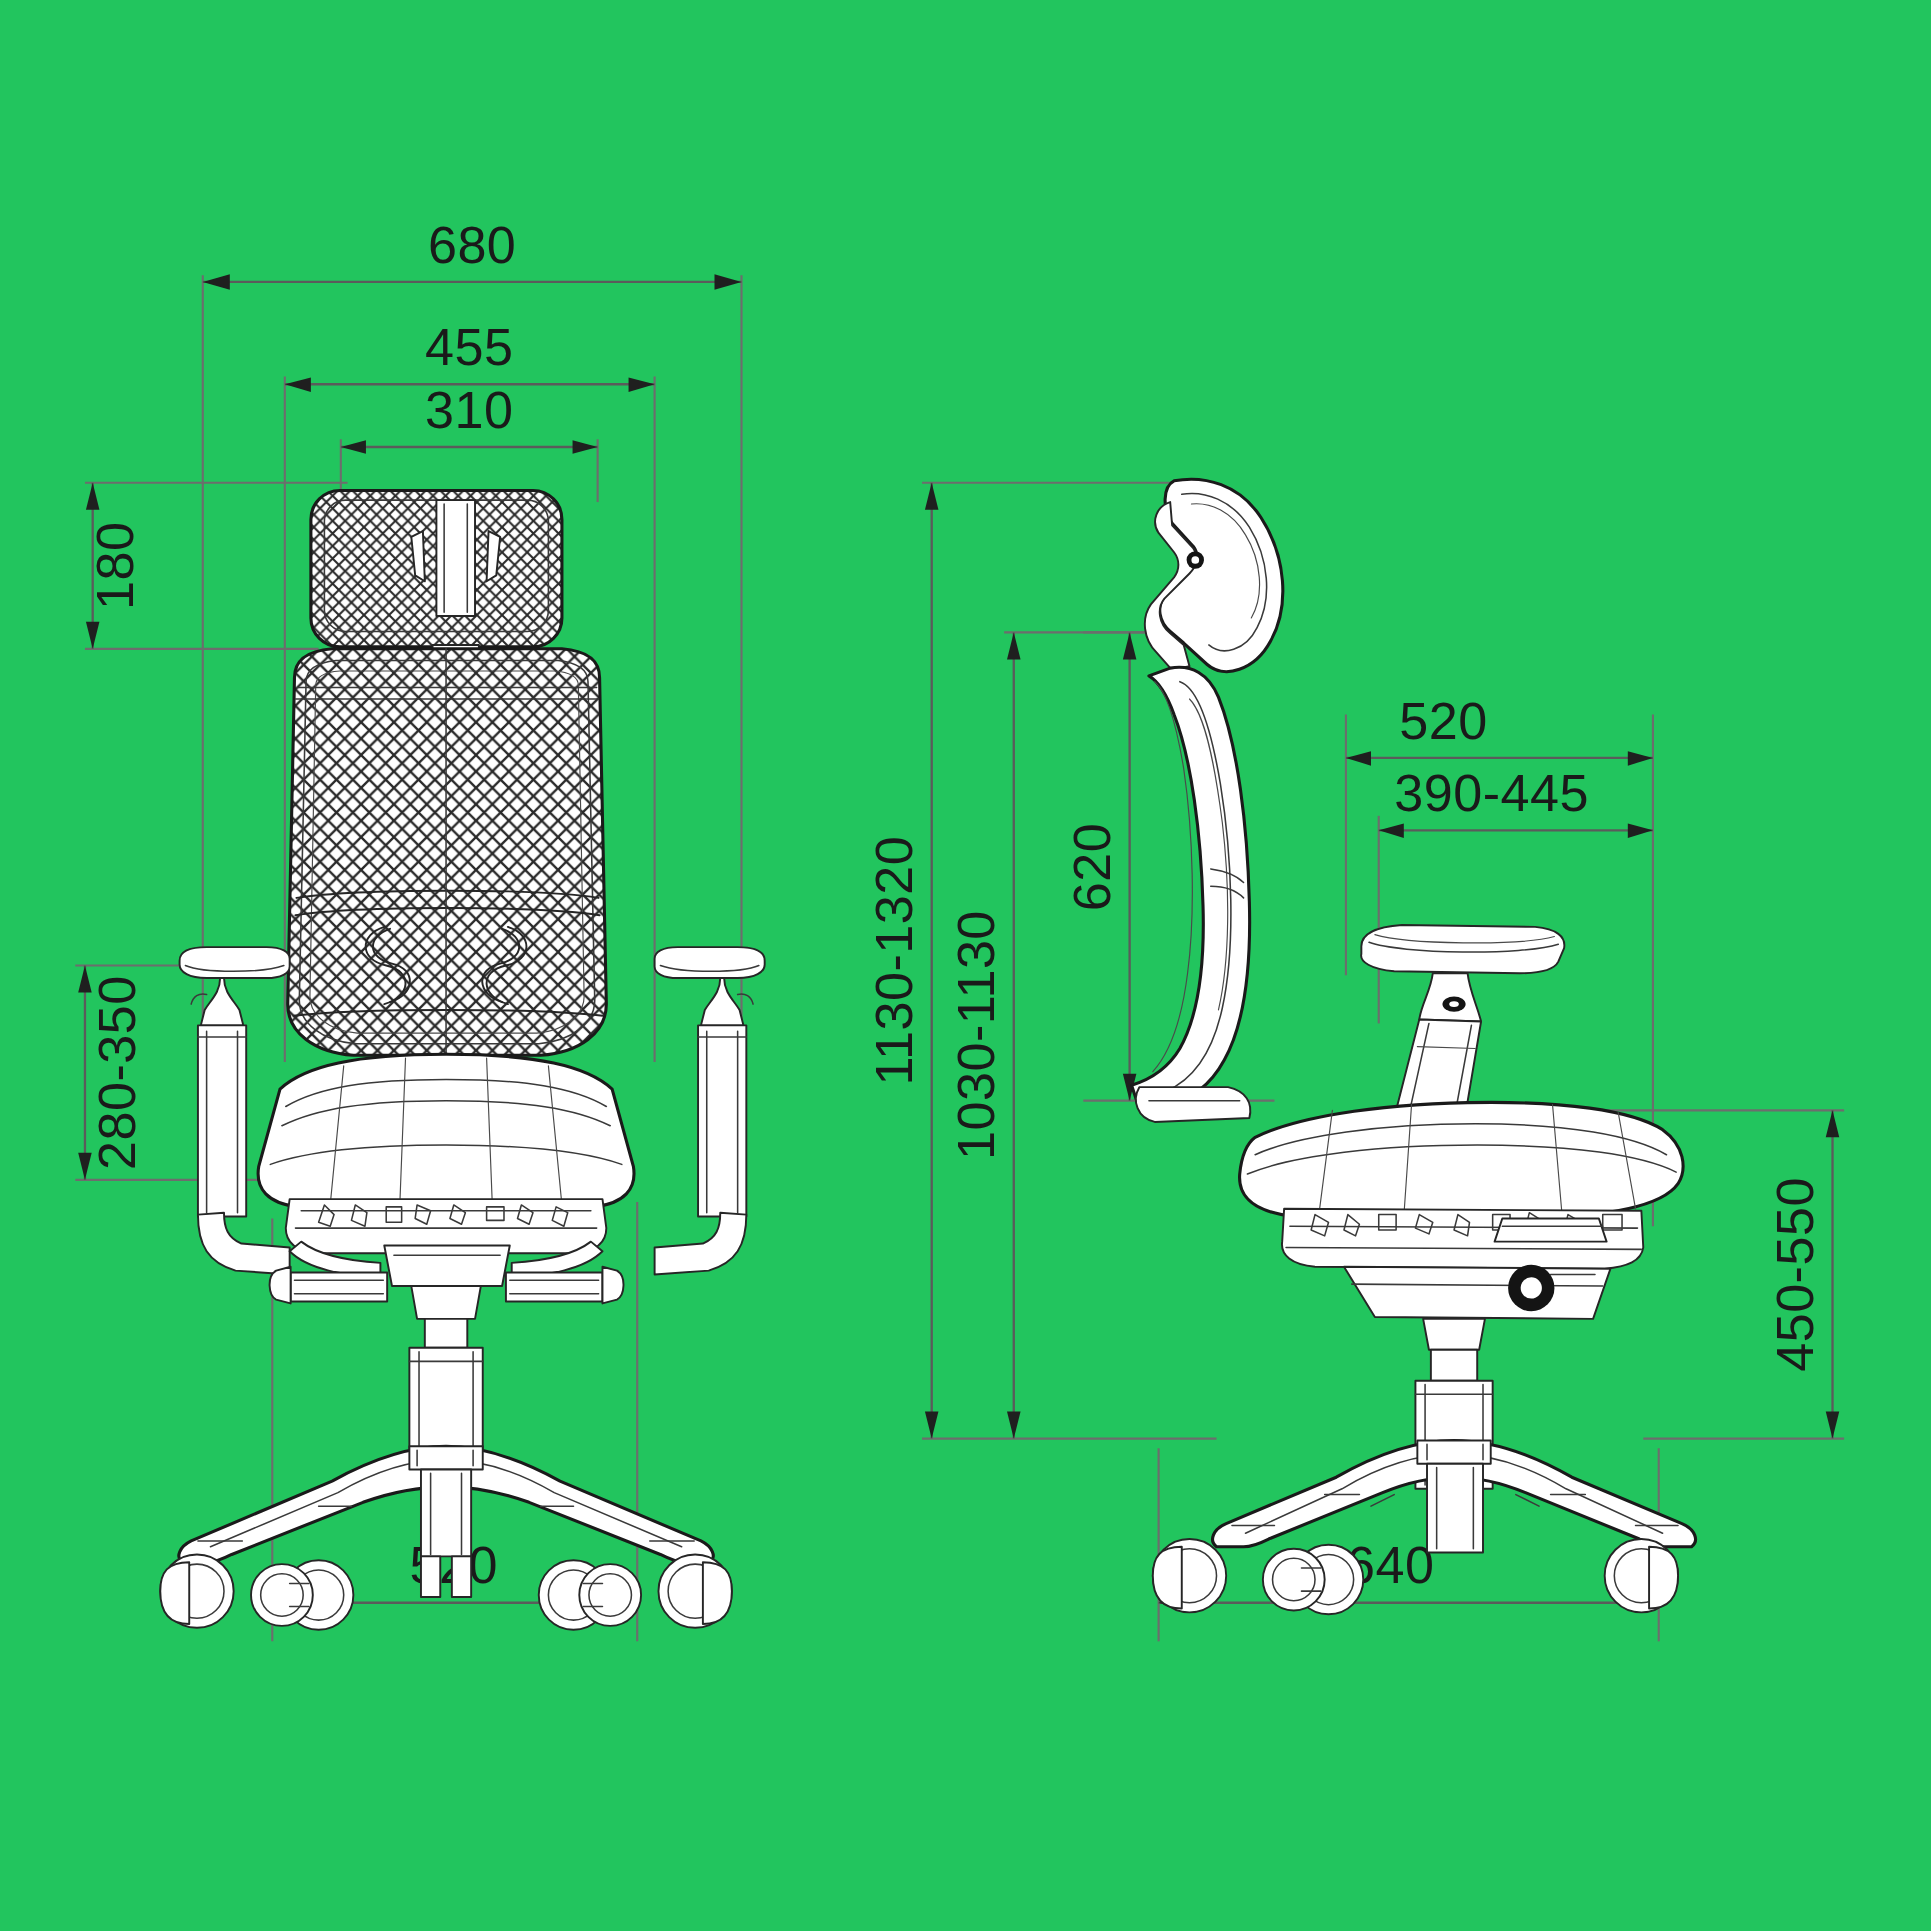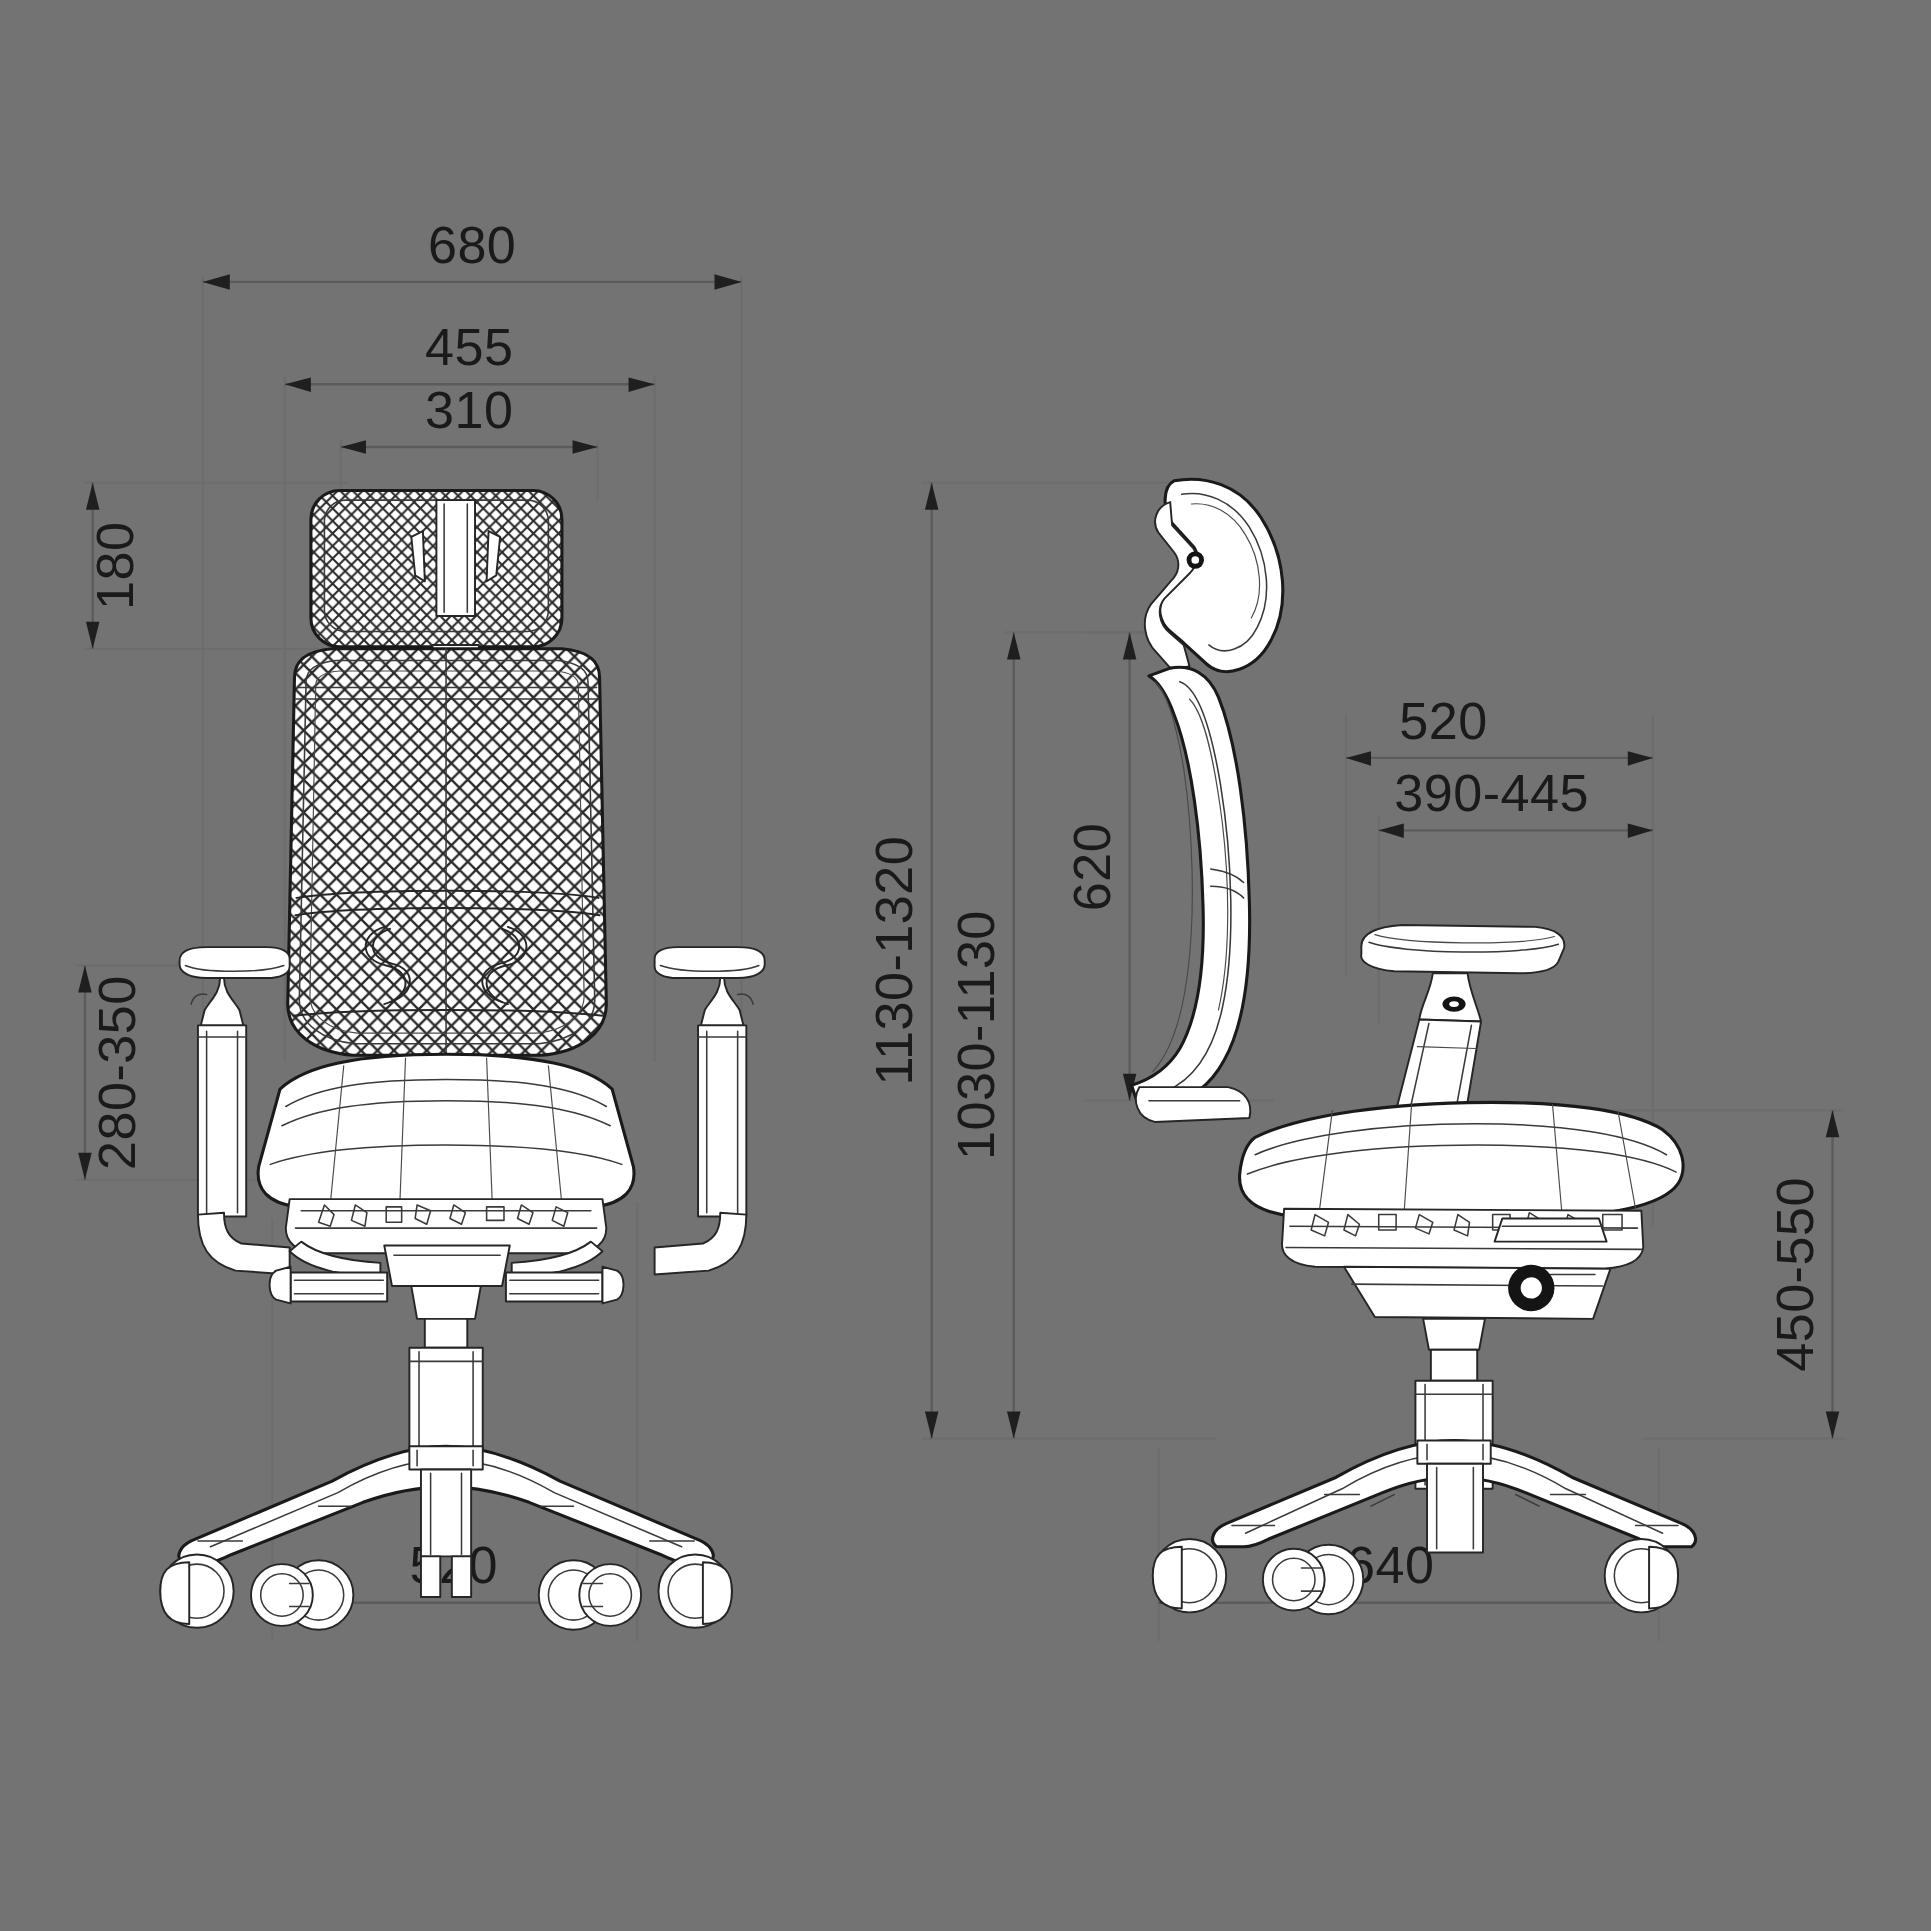--- a/index.html
+++ b/index.html
@@ -10,21 +10,21 @@
   body {
     width: 1931px;
     height: 1931px;
     font-family: "Liberation Sans", sans-serif;
     overflow: hidden;
   }
   #sheet {
     position: relative;
     width: 1931px;
     height: 1931px;
-    background: #737373;
+    background: #22c55e;
   }
   svg.drawing {
     position: absolute;
     top: 0;
     left: 0;
     width: 1931px;
     height: 1931px;
     display: block;
   }
   .dim-text {

